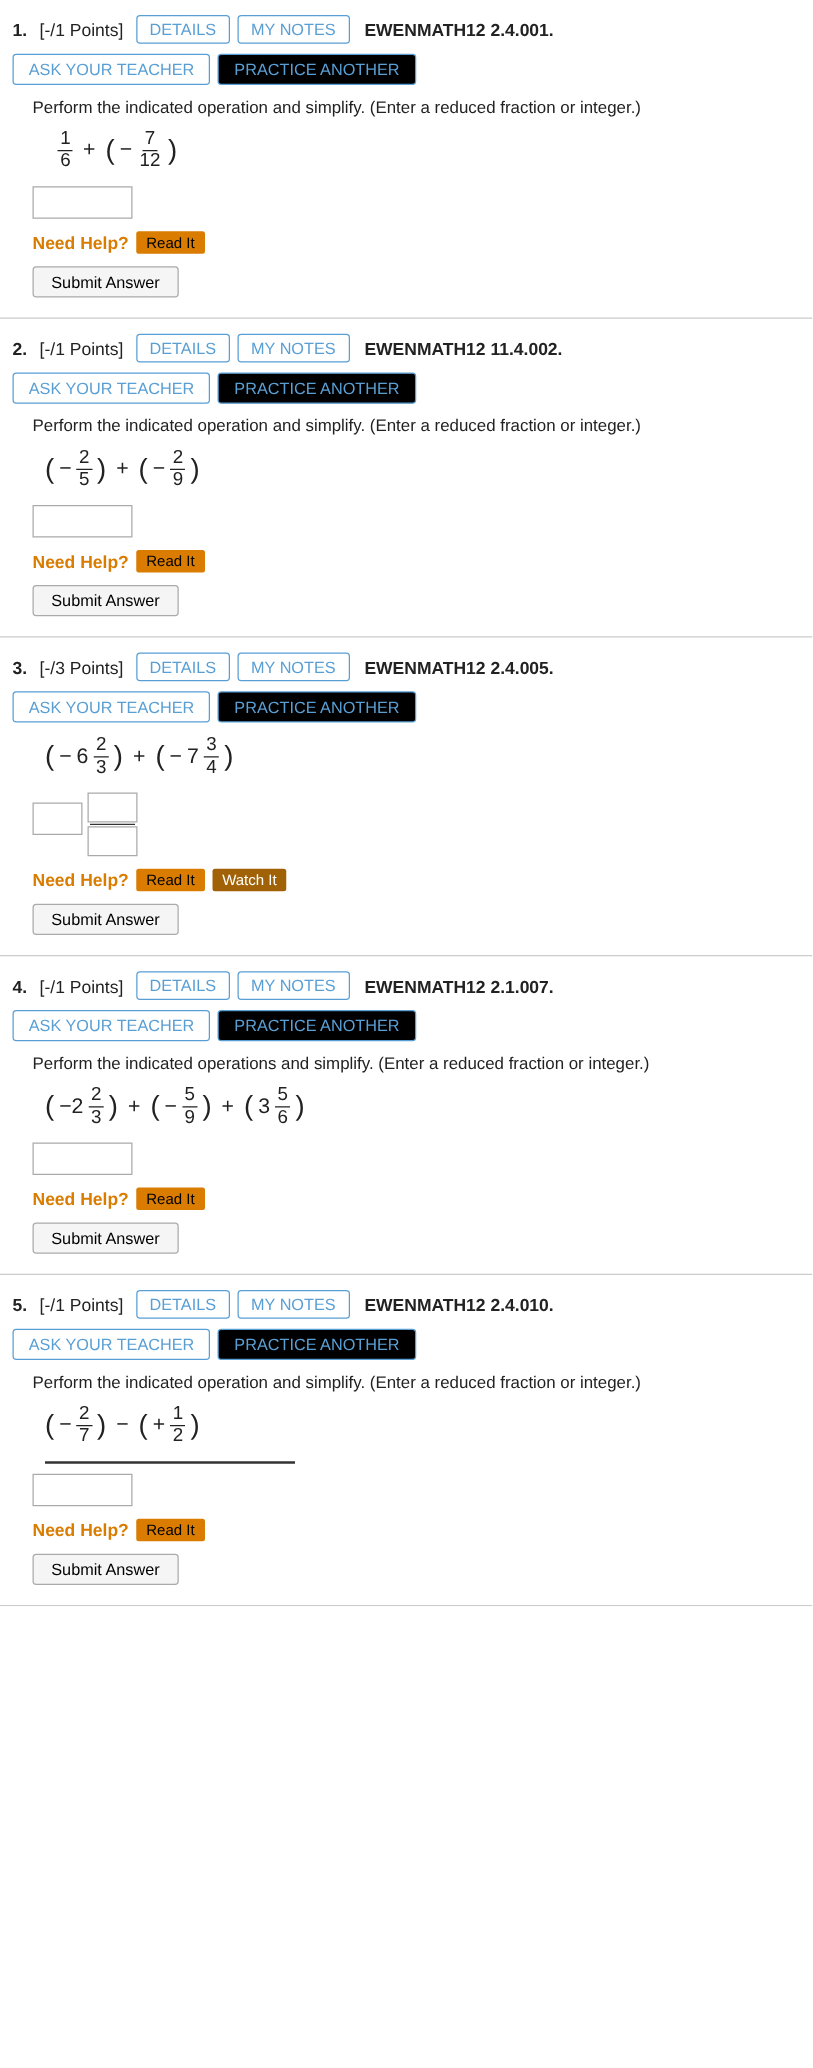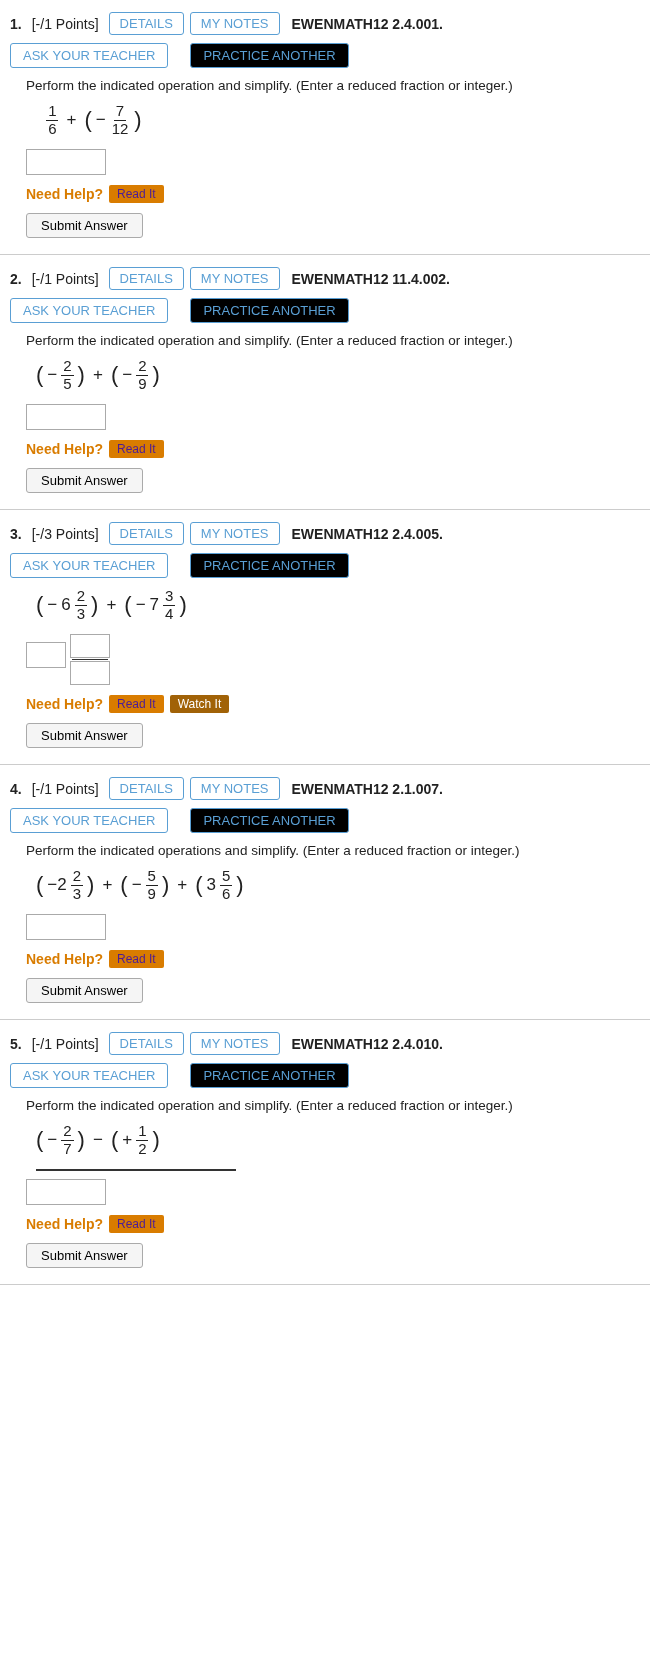--- a/index.html
+++ b/index.html
@@ -35,21 +35,21 @@
       cursor: pointer;
       border-radius: 3px;
     }
     .problem-id {
       font-weight: bold;
       font-size: 14px;
       margin-left: 6px;
     }
     .problem-actions {
       display: flex;
-      gap: 22px;
+      gap: 6px;
       margin-bottom: 10px;
     }
     .btn-ask {
       border: 1px solid #5a9fd4;
       background: #fff;
       color: #5a9fd4;
       padding: 4px 12px;
       font-size: 13px;
       cursor: pointer;
       border-radius: 3px;
@@ -83,21 +83,21 @@
       display: flex;
       align-items: center;
       gap: 6px;
       margin-bottom: 10px;
       color: #d97c00;
       font-weight: bold;
       font-size: 14px;
     }
     .btn-readit {
       background: #d97c00;
-      color: #4c1d95;
+      color: #000000;
       border: none;
       padding: 2px 8px;
       font-size: 12px;
       cursor: pointer;
       border-radius: 2px;
     }
     .btn-watchit {
       background: #a16207;
       color: #fff;
       border: none;

